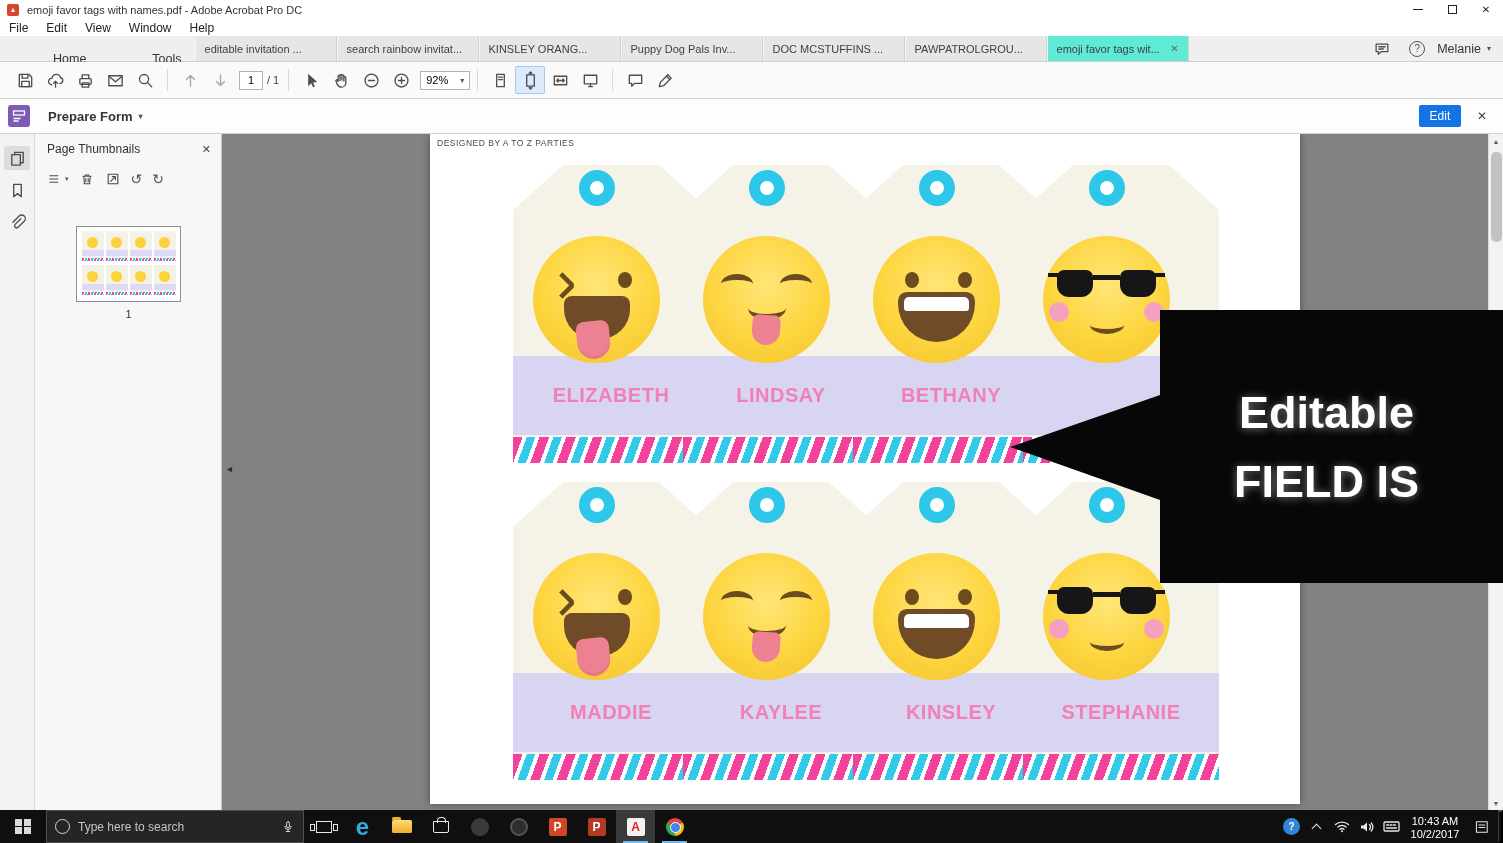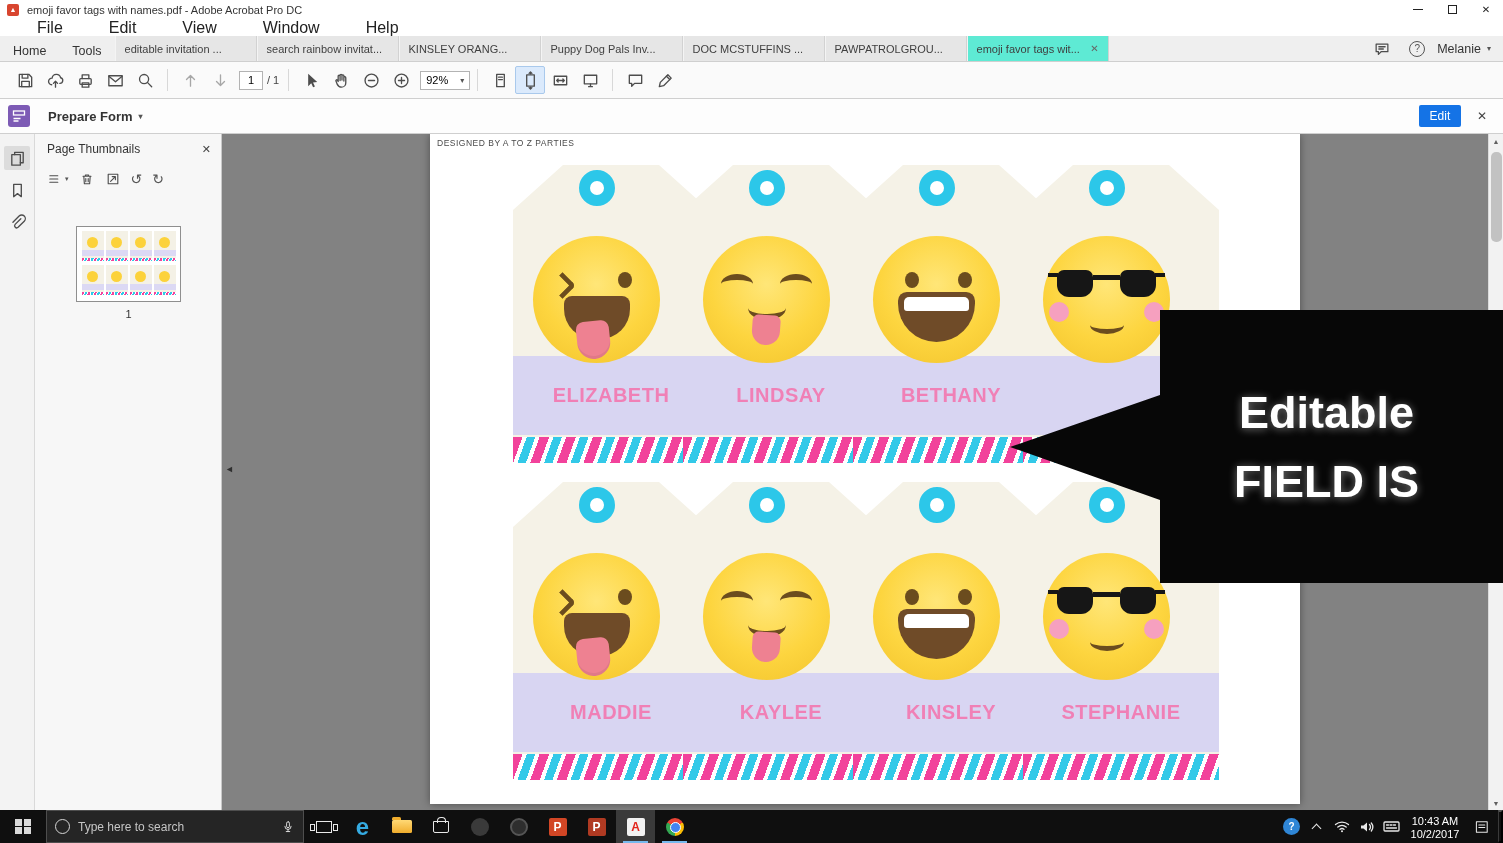--- a/index.html
+++ b/index.html
@@ -14,26 +14,26 @@
              display:flex;align-items:center;justify-content:center;color:#fff;font-size:7px;line-height:1;}
   .win-controls{margin-left:auto;display:flex;height:100%;}
   .win-btn{width:34px;height:100%;display:flex;align-items:center;justify-content:center;
            background:none;border:none;color:#222;font-size:10px;cursor:default;}
   .min-glyph{width:10px;height:1px;background:#222;display:block;}
   .max-glyph{width:9px;height:9px;border:1px solid #222;display:block;}
 
   
   .menubar{position:absolute;left:0;top:19px;width:100%;height:17px;background:#fff;
            display:flex;align-items:center;font-size:12px;}
-  .menu-item{padding:0 9px;background:none;border:none;font-size:16px;color:#222;margin-left:28px;}
+  .menu-item{padding:0 9px;background:none;border:none;font-size:12px;color:#222;}
 
   
   .tabbar{position:absolute;left:0;top:36px;width:100%;height:26px;background:#efefef;
           border-bottom:1px solid #cfcfcf;display:flex;align-items:stretch;}
-  .nav-tab{padding:8px 13px;border:none;background:none;font-size:12.5px;color:#333;}
+  .nav-tab{padding:16px 13px;border:none;background:none;font-size:12.5px;color:#333;margin-left:40px;}
   .doc-tab{width:142px;display:flex;align-items:center;padding:0 9px;font-size:11px;color:#3f3f3f;
            background:#e6e6e6;border-right:1px solid #d2d2d2;border-left:1px solid #f4f4f4;
            overflow:hidden;white-space:nowrap;}
   .doc-tab .lbl{overflow:hidden;text-overflow:ellipsis;white-space:nowrap;}
   .doc-tab.active{background:#5eead4;}
   .tab-close{margin-left:auto;color:#666;font-size:10px;padding-left:6px;background:none;border:none;}
   .tabbar-right{margin-left:auto;display:flex;align-items:center;gap:12px;padding-right:12px;}
   .q-circle{width:16px;height:16px;border:1.3px solid #555;border-radius:50%;color:#555;font-size:10px;
             display:flex;align-items:center;justify-content:center;background:none;}
   .user-chip{display:flex;align-items:center;gap:6px;background:none;border:none;font-size:12.5px;color:#333;}

